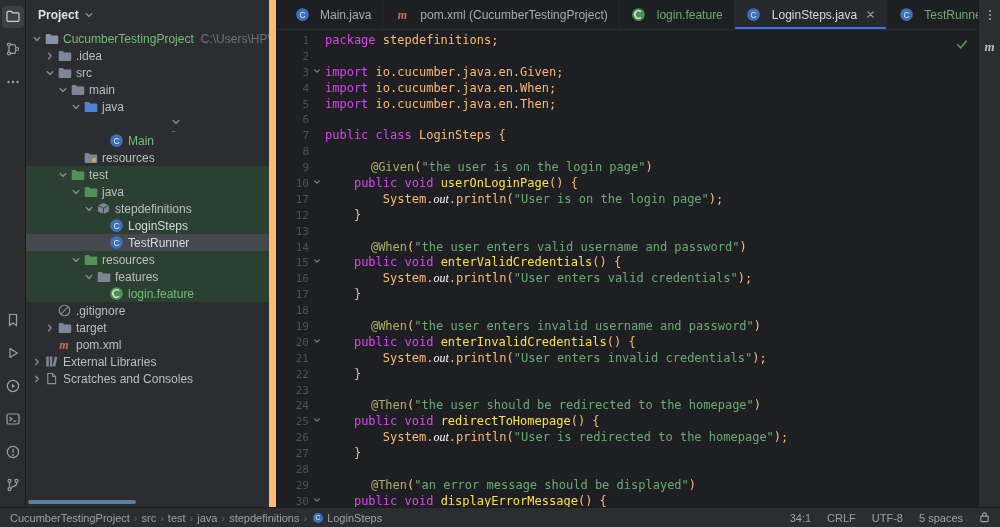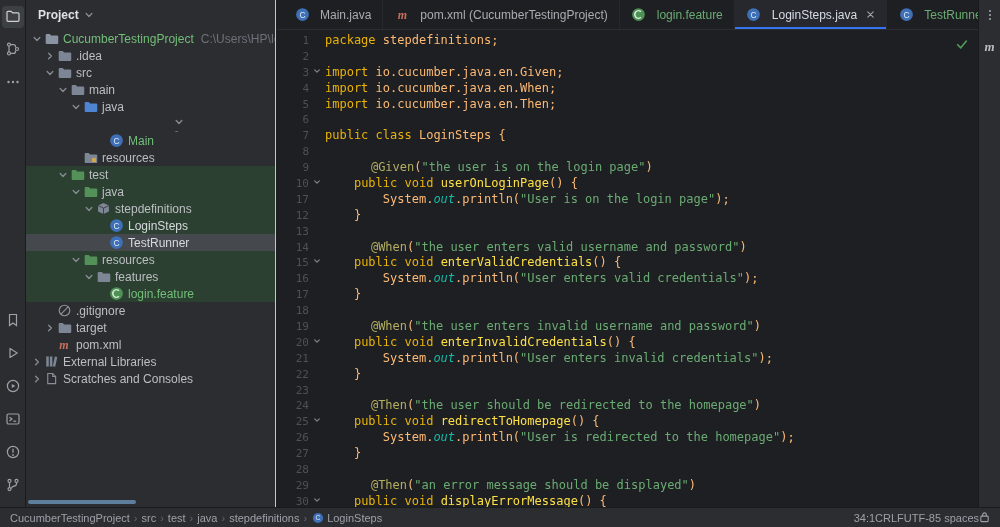--- a/index.html
+++ b/index.html
@@ -10,21 +10,21 @@
   .activity-bar{position:absolute;left:0;top:0;bottom:20px;width:26px;background:#2b2d30;
     border-right:1px solid #1a1b1e;display:flex;flex-direction:column;align-items:center;
     padding:6px 0;box-sizing:border-box;}
   .ab-group{display:flex;flex-direction:column;align-items:center;gap:11px;}
   .ab-bottom{margin-top:auto;padding-bottom:4px;}
   .ab-btn{width:22px;height:22px;display:flex;align-items:center;justify-content:center;border-radius:4px;cursor:pointer;}
   .ab-btn.active{background:#3d4043;}
 
   
   .project-panel{position:absolute;left:26px;top:0;bottom:20px;width:250px;background:#2b2d30;
-    border-right:1px solid #fdba74;box-sizing:border-box;overflow:hidden;}
+    border-right:7px solid #fdba74;box-sizing:border-box;overflow:hidden;}
   .panel-header{height:30px;display:flex;align-items:center;gap:4px;padding-left:12px;color:#dfe1e5;font-weight:700;}
   .tree{position:absolute;top:30px;left:0;right:0;}
   .tree-row{height:17px;display:flex;align-items:center;white-space:nowrap;overflow:hidden;cursor:pointer;}
   .row-vcs-new{background:#2b4030;}
   .row-selected{background:#45484d;}
   .chev{width:13px;height:13px;display:inline-flex;align-items:center;justify-content:center;flex:none;}
   .icon{display:inline-flex;width:16px;height:16px;align-items:center;justify-content:center;flex:none;margin-right:4px;}
   .lbl{color:#bcbec4;}
   .lbl-green{color:#73bd79;}
   .lbl-white{color:#d6d9de;}
@@ -42,44 +42,44 @@
   .t-label{white-space:nowrap;}
   .t-green{color:#6aab73;}
   .t-active-label{color:#d6dbe3;}
   .tab-close{margin-left:3px;display:inline-flex;align-items:center;}
   .editor{position:absolute;top:30px;left:0;right:0;bottom:0;overflow:hidden;
     font-family:"DejaVu Sans Mono","Liberation Mono",monospace;font-size:12px;padding-top:3px;box-sizing:border-box;}
   .code-line{height:15.9px;line-height:15.9px;white-space:pre;}
   .ln{display:inline-block;width:26px;margin-left:6px;text-align:right;color:#4c5157;font-size:11px;
       font-family:"DejaVu Sans Mono",monospace;}
   .fold{display:inline-block;width:16px;text-align:center;}
-  .sg-k{color:#eab308;}
+  .sg-k{color:#d946ef;}
   .sg-p{color:#fdba74;}
   .sg-s{color:#6aab73;}
   .sg-a{color:#b3ae60;padding-left:17px;}
   .sg-m{color:#fde047;}
-  .sg-f{color:#14b8a6;font-style:italic;}
+  .sg-f{color:#ffffff;font-style:italic;font-family:Liberation Serif, serif;}
   .inspect{position:absolute;top:7px;right:9px;}
 
   
   .right-strip{position:absolute;right:0;top:0;bottom:20px;width:22px;background:#2b2d30;border-left:1px solid #1a1b1e;
     display:flex;flex-direction:column;align-items:center;padding-top:8px;gap:17px;box-sizing:border-box;}
   .kebab{cursor:pointer;display:inline-flex;}
   .mvn-tw{font-family:"Liberation Serif",serif;font-style:italic;font-weight:700;color:#bcbec4;font-size:13px;cursor:pointer;}
 
   
   .status-bar{position:absolute;left:0;right:0;bottom:0;height:20px;background:#2b2d30;border-top:1px solid #1a1b1e;
     display:flex;align-items:center;justify-content:space-between;padding:0 10px;box-sizing:border-box;
     font-size:11px;color:#9da0a8;}
   .crumbs{display:flex;align-items:center;gap:4px;overflow:hidden;white-space:nowrap;}
   .crumb{display:flex;align-items:center;gap:3px;cursor:pointer;}
   .crumb .icon{width:13px;height:13px;margin-right:0;}
   .crumb .icon svg{width:12px;height:12px;}
   .crumb-sep{color:#63666d;}
-  .status-right{display:flex;align-items:center;flex:none;}
+  .status-right{display:flex;align-items:center;gap:16px;flex:none;}
   .status-item{cursor:pointer;white-space:nowrap;}
 </style>
 </head>
 <body>
 
 <div class="app">
 
   <div class="activity-bar">
     <div class="ab-group" id="ab-top">
         <div class="ab-btn active">

